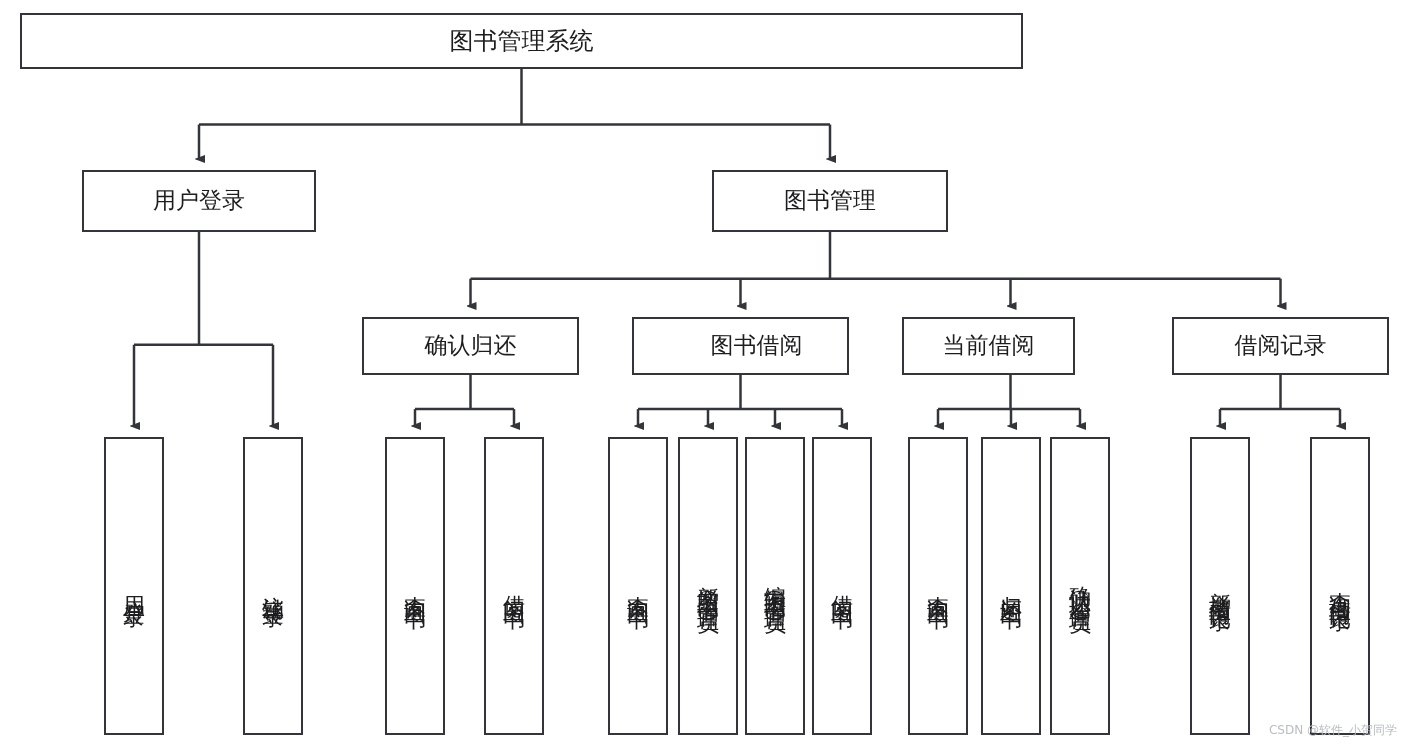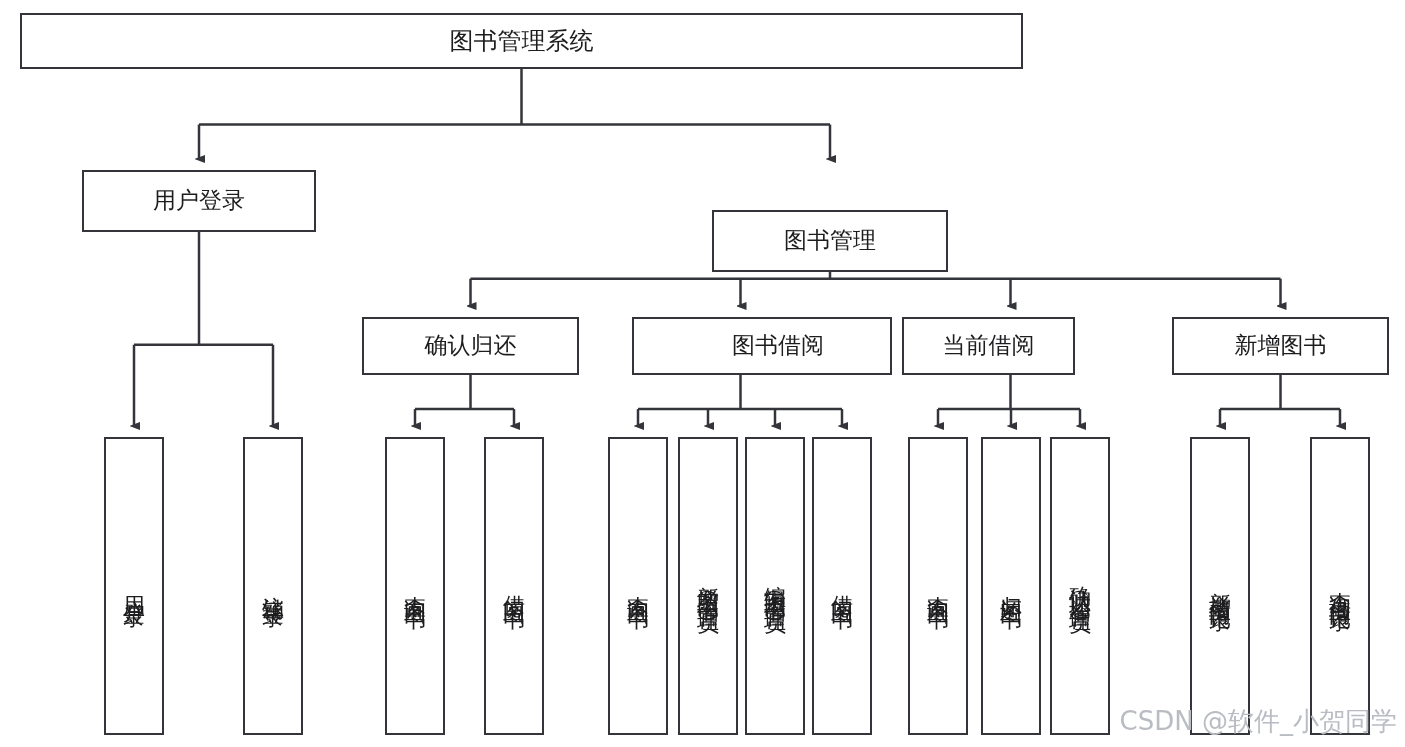--- a/index.html
+++ b/index.html
@@ -59,21 +59,21 @@
     font-size: 22px;
     letter-spacing: 4px;
     line-height: 1;
     white-space: pre;
     max-height: 100%;
   }
   #watermark {
     position: absolute;
     right: 8px;
     bottom: 8px;
-    font-size: 26px;
+    font-size: 12px;
     color: #b9bcc2;
     z-index: 5;
     white-space: nowrap;
     user-select: none;
   }
 </style>
 </head>
 <body>
 
 <div id="canvas">
@@ -120,34 +120,34 @@
       </g>
   </svg>
 
   <div id="node-layer">
       <div class="node h root" style="left: 20px; top: 13px; width: 1003px; height: 56px;">
         <span class="label">图书管理系统</span>
       </div>
       <div class="node h" style="left: 82px; top: 170px; width: 234px; height: 62px;">
         <span class="label">用户登录</span>
       </div>
-      <div class="node h" style="left: 712px; top: 170px; width: 236px; height: 62px; margin-top: 40px;">
+      <div class="node h" style="left: 712px; top: 170px; width: 236px; height: 62px;">
         <span class="label">图书管理</span>
       </div>
       <div class="node h" style="left: 362px; top: 317px; width: 217px; height: 58px;">
         <span class="label">确认归还</span>
       </div>
-      <div class="node h" style="left: 632px; top: 317px; width: 260px; height: 58px; padding-left: 32px;">
+      <div class="node h" style="left: 632px; top: 317px; width: 217px; height: 58px; padding-left: 32px;">
         <span class="label">图书借阅</span>
       </div>
       <div class="node h" style="left: 902px; top: 317px; width: 173px; height: 58px;">
         <span class="label">当前借阅</span>
       </div>
       <div class="node h" style="left: 1172px; top: 317px; width: 217px; height: 58px;">
-        <span class="label">新增图书</span>
+        <span class="label">借阅记录</span>
       </div>
       <div class="node v" style="left: 104px; top: 437px; width: 60px; height: 298px;">
         <span class="label">用户登录</span>
       </div>
       <div class="node v" style="left: 243px; top: 437px; width: 60px; height: 298px;">
         <span class="label">注销登录</span>
       </div>
       <div class="node v" style="left: 385px; top: 437px; width: 60px; height: 298px;">
         <span class="label">查询图书</span>
       </div>

